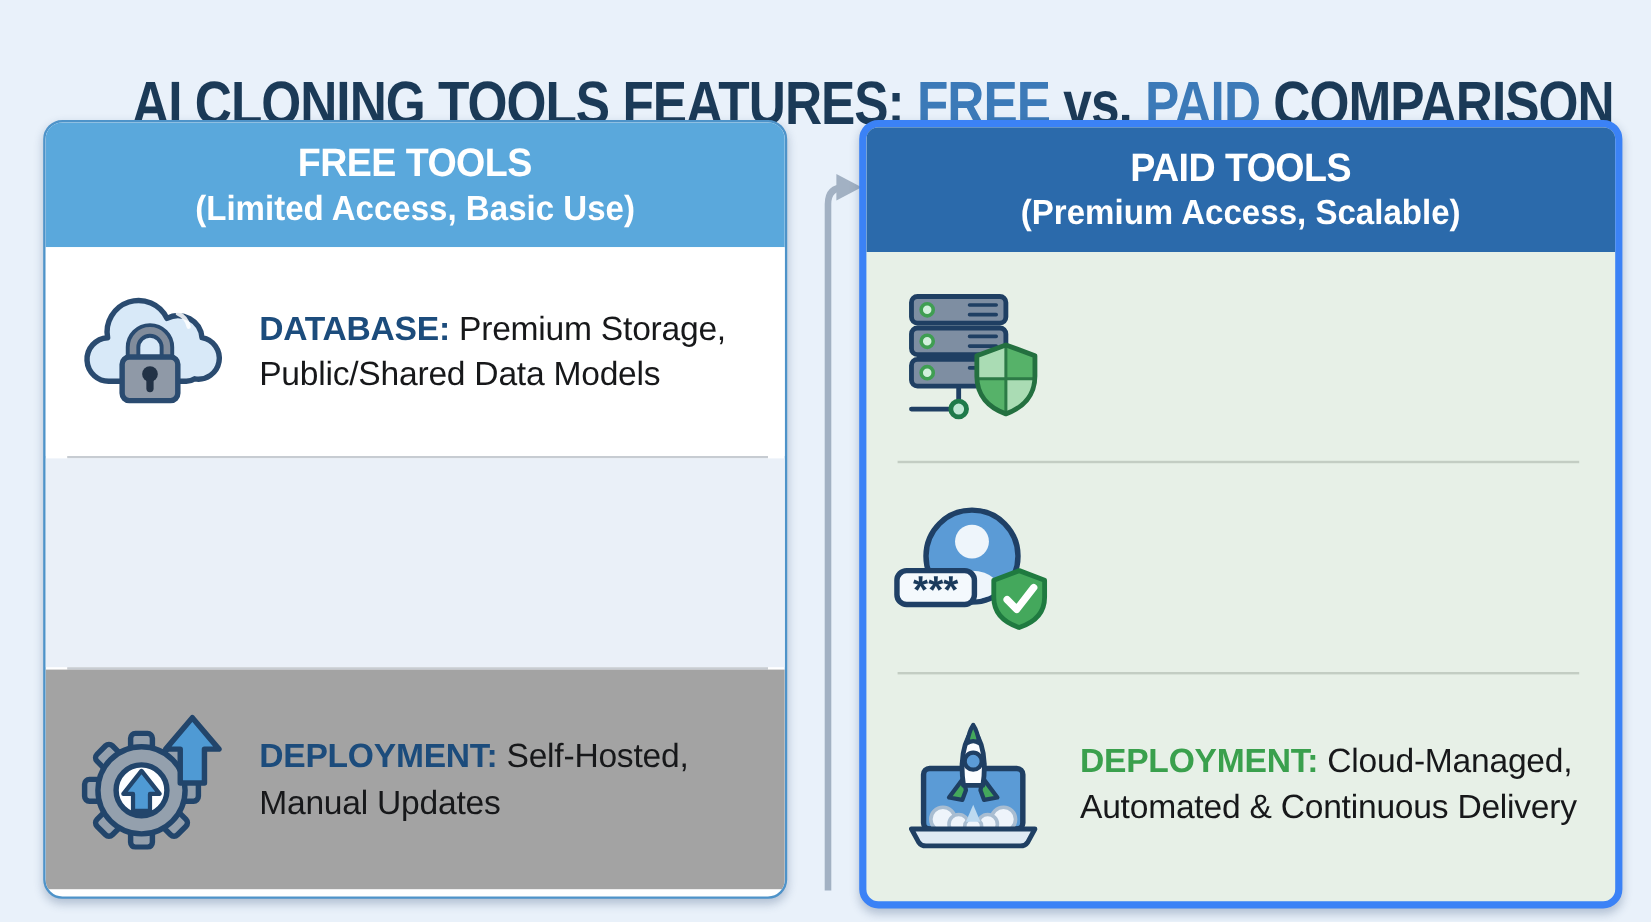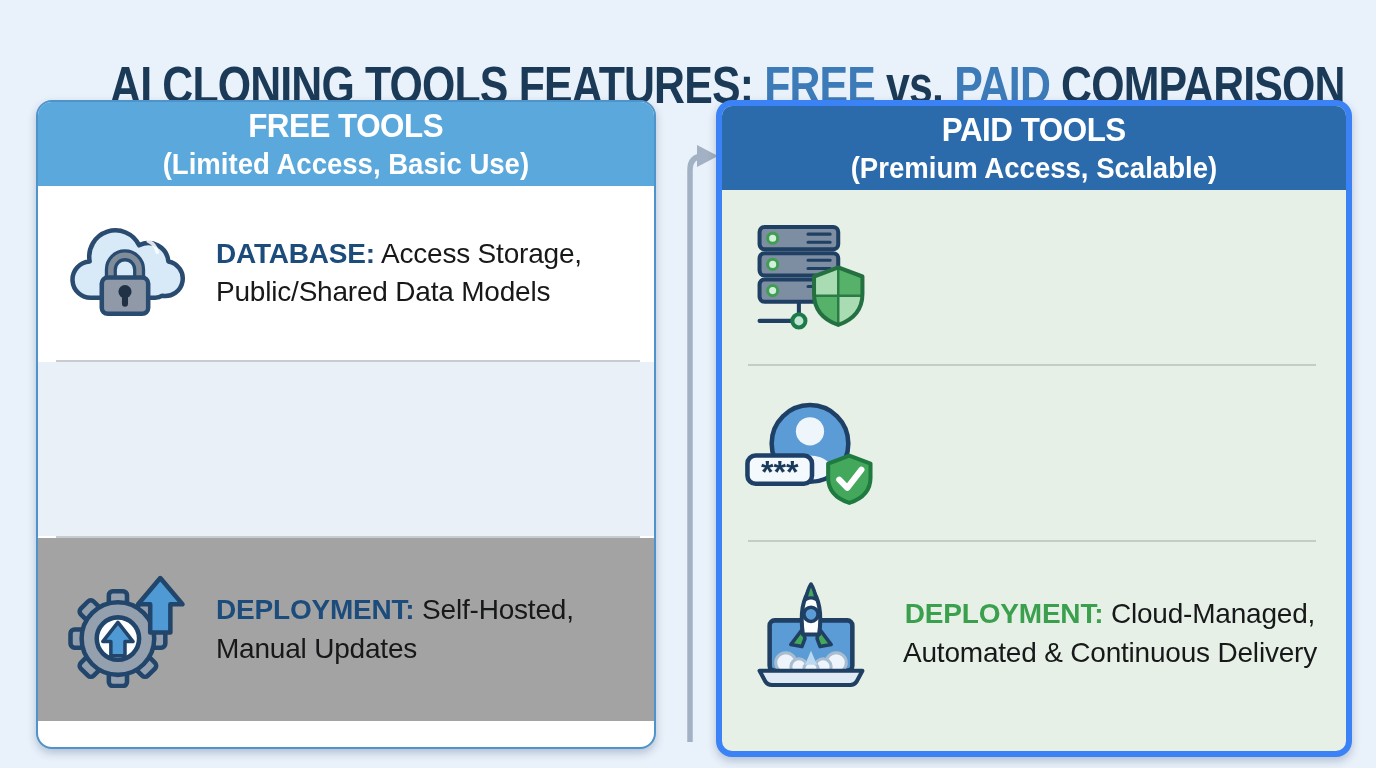--- a/index.html
+++ b/index.html
@@ -16,38 +16,38 @@
   }
   .main-title .blue{color:#3c7ab8;}
   
   .card{
     position:absolute;top:100px;height:645px;border-radius:16px;overflow:hidden;
     box-shadow:0 4px 8px rgba(40,70,110,0.28);
   }
   .card.free{left:36px;width:616px;border:2px solid #4e93c9;background:#ffffff;}
   .card.paid{left:716px;width:624px;border:6px solid #3b82f6;background:#e7f0e7;}
   .card-header{
-    height:84px;display:flex;flex-direction:column;justify-content:center;
+    height:104px;display:flex;flex-direction:column;justify-content:center;
     align-items:center;color:#ffffff;text-align:center;
   }
   .card.free .card-header{background:#5aa8dc;}
   .card.paid .card-header{background:#2b6aab;}
   .card-header .h-title{font-size:33px;font-weight:800;letter-spacing:-0.5px;transform:scaleX(0.95);}
   .card-header .h-sub{font-size:29px;font-weight:600;margin-top:3px;transform:scaleX(0.95);}
   
   .row{display:flex;align-items:center;}
   .row .icon-wrap{width:178px;display:flex;justify-content:center;align-items:center;flex:none;}
   .row .row-text{width:420px;font-size:28px;line-height:1.36;color:#17181a;letter-spacing:-0.2px;}
   .card.free .kw{font-weight:800;color:#1c4c7c;}
   .card.paid .kw{font-weight:800;color:#3aa04d;}
   .card.free .r1{height:174px;background:#ffffff;}
   .card.free .r2{height:174px;background:#eaf0f8;}
   .card.free .r3{height:183px;background:#a3a3a3;}
   .card.paid .r1,.card.paid .r2{height:174px;}
-  .card.paid .r3{height:183px;text-align:center;}
+  .card.paid .r3{height:183px;}
   .divider{height:2px;flex:none;}
   .card.free .divider{background:#c7ccd2;margin:0 14px 0 18px;}
   .card.paid .divider{background:#c3cdc3;margin:0 30px 0 26px;}
   
   .elbow-arrow{position:absolute;left:668px;top:132px;}
   svg{display:block;}
   .svg-label{font-family:"Liberation Sans",sans-serif;font-weight:bold;fill:#1a3a5c;}
 </style>
 </head>
 <body>
@@ -67,21 +67,21 @@
         <path d="M86,26 a15,15 0 0 1 9,11" stroke="#ffffff" stroke-width="3.5" fill="none" stroke-linecap="round" opacity="0.85"></path>
         <path d="M49,64 v-10 a14,14 0 0 1 28,0 v10" fill="none" stroke="#2a4b70" stroke-width="12" stroke-linecap="round"></path>
         <path d="M49,64 v-10 a14,14 0 0 1 28,0 v10" fill="none" stroke="#818c9b" stroke-width="5.5" stroke-linecap="round"></path>
         <rect x="40" y="62" width="46" height="36" rx="6" fill="#8f99a7" stroke="#2a4b70" stroke-width="4.5"></rect>
         <circle cx="63" cy="76" r="6.5" fill="#223246"></circle>
         <rect x="60" y="78" width="6" height="13" rx="3" fill="#223246"></rect>
       </svg>
     </div>
     <div class="row-text">
       <span class="kw">DATABASE:</span>
-      <span>Access Storage, Public/Shared Data Models</span>
+      <span>Premium Storage, Public/Shared Data Models</span>
     </div>
   </div>
 
   <div class="divider"></div>
 
   <div class="row r2">
   </div>
 
   <div class="divider"></div>
 

